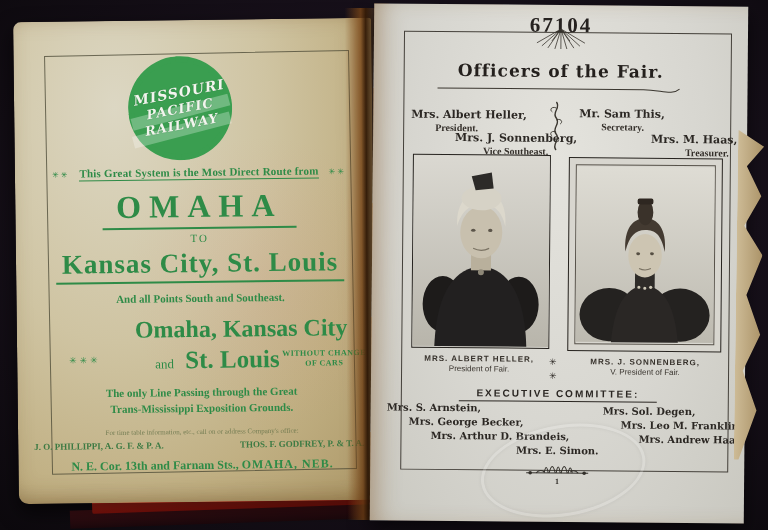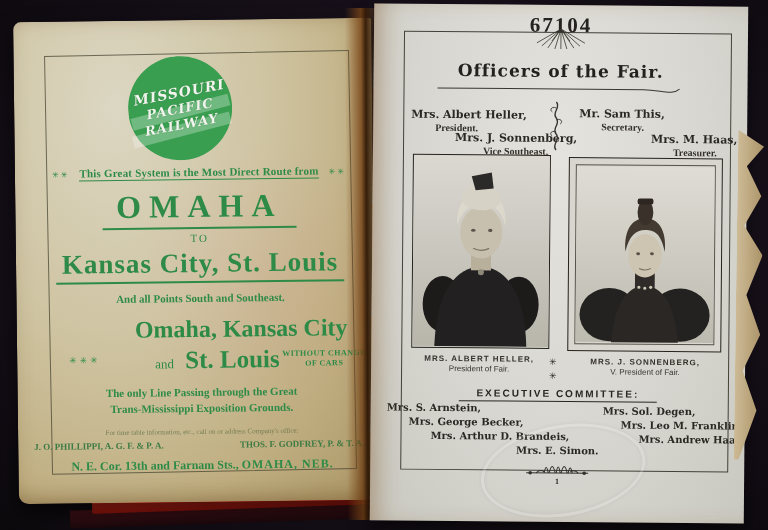--- a/index.html
+++ b/index.html
@@ -208,21 +208,21 @@
       <path d="M4 4 H210 C228 4 238 10 246 3" stroke="#3a362f" stroke-width="1" fill="none"></path>
     </svg>
 
     <div class="officer-name" style="left:38px;top:104px;">Mrs. Albert Heller,</div>
     <div class="officer-title" style="left:62px;top:118px;">President.</div>
     <div class="officer-name" style="left:82px;top:127px;">Mrs. J. Sonnenberg,</div>
     <div class="officer-title" style="left:110px;top:141px;">Vice Southeast.</div>
     <div class="officer-name" style="left:206px;top:102px;">Mr. Sam This,</div>
     <div class="officer-title" style="left:228px;top:116px;">Secretary.</div>
     <div class="officer-name" style="left:278px;top:127px;">Mrs. M. Haas,</div>
-    <div class="officer-title" style="left:300px;top:141px;text-align:center;">Treasurer.</div>
+    <div class="officer-title" style="left:312px;top:141px;text-align:center;">Treasurer.</div>
 
     <svg class="vine" width="22" height="52" viewBox="0 0 22 52">
       <path d="M11 2 C16 8 6 12 11 18 C16 24 6 28 11 34 C16 40 6 44 11 50" stroke="#3a362f" stroke-width="1.4" fill="none"></path>
       <path d="M11 8 C6 6 4 10 7 12 M11 20 C16 18 18 22 15 24 M11 32 C6 30 4 34 7 36" stroke="#3a362f" stroke-width="0.9" fill="none"></path>
     </svg>
 
     <div class="photo-frame frame-left">
       <svg viewBox="0 0 136 190">
         <defs>
           <linearGradient id="bgL" x1="0" y1="0" x2="0" y2="1">

